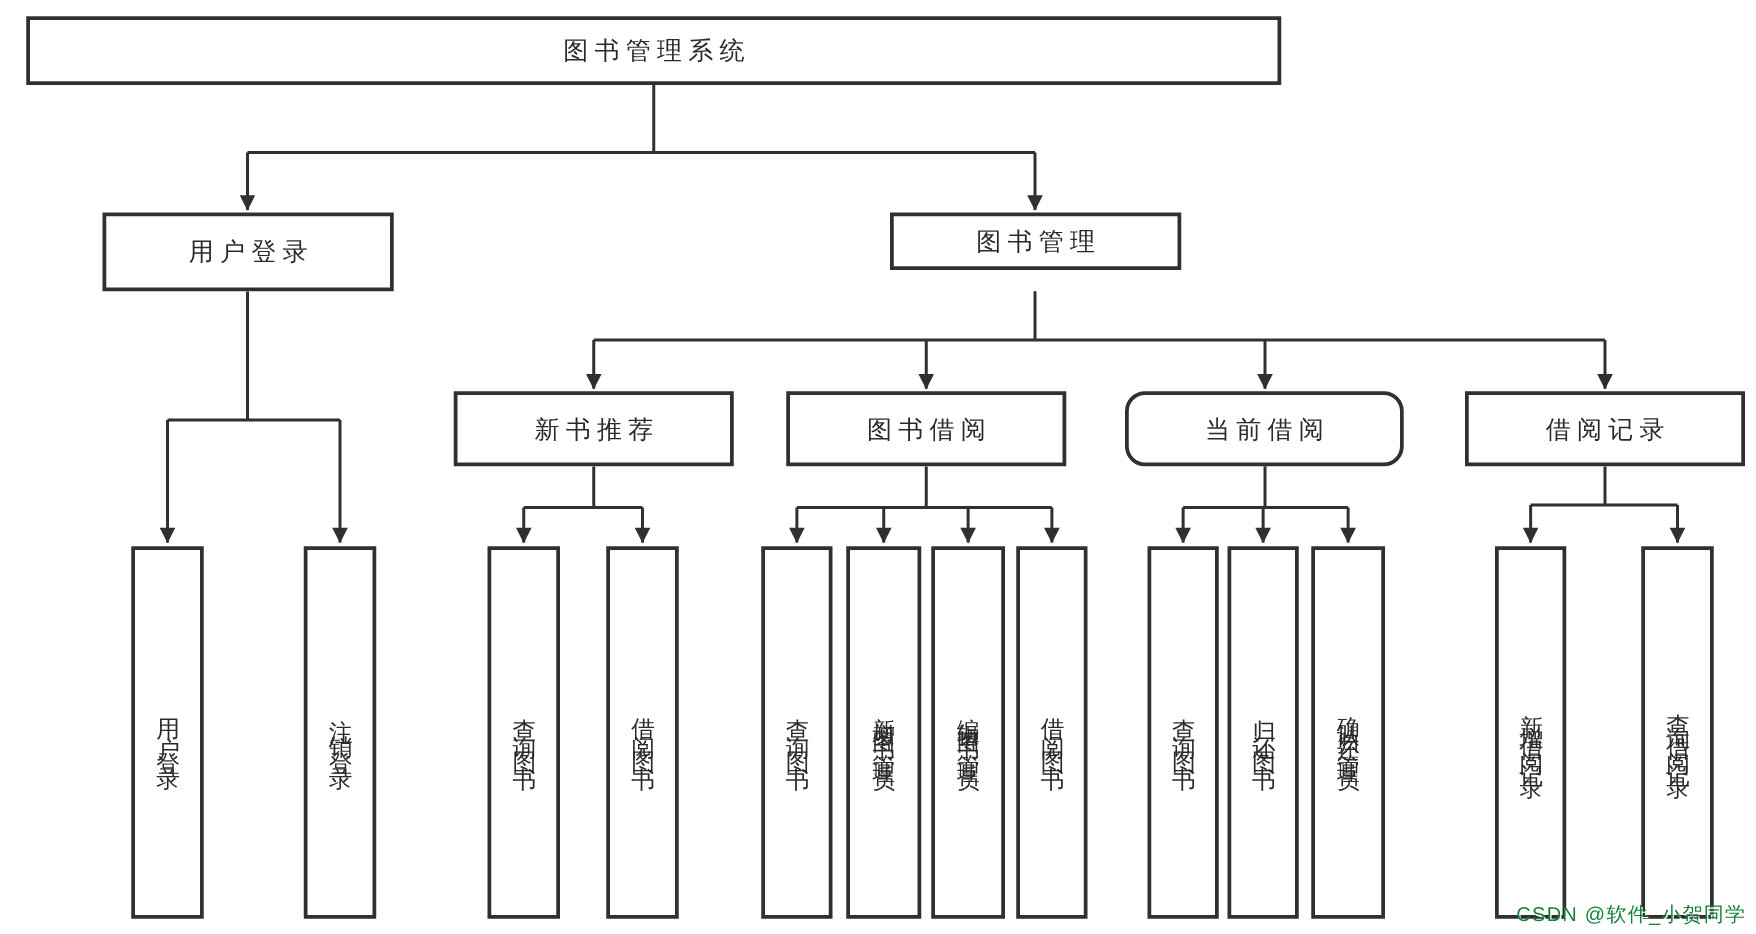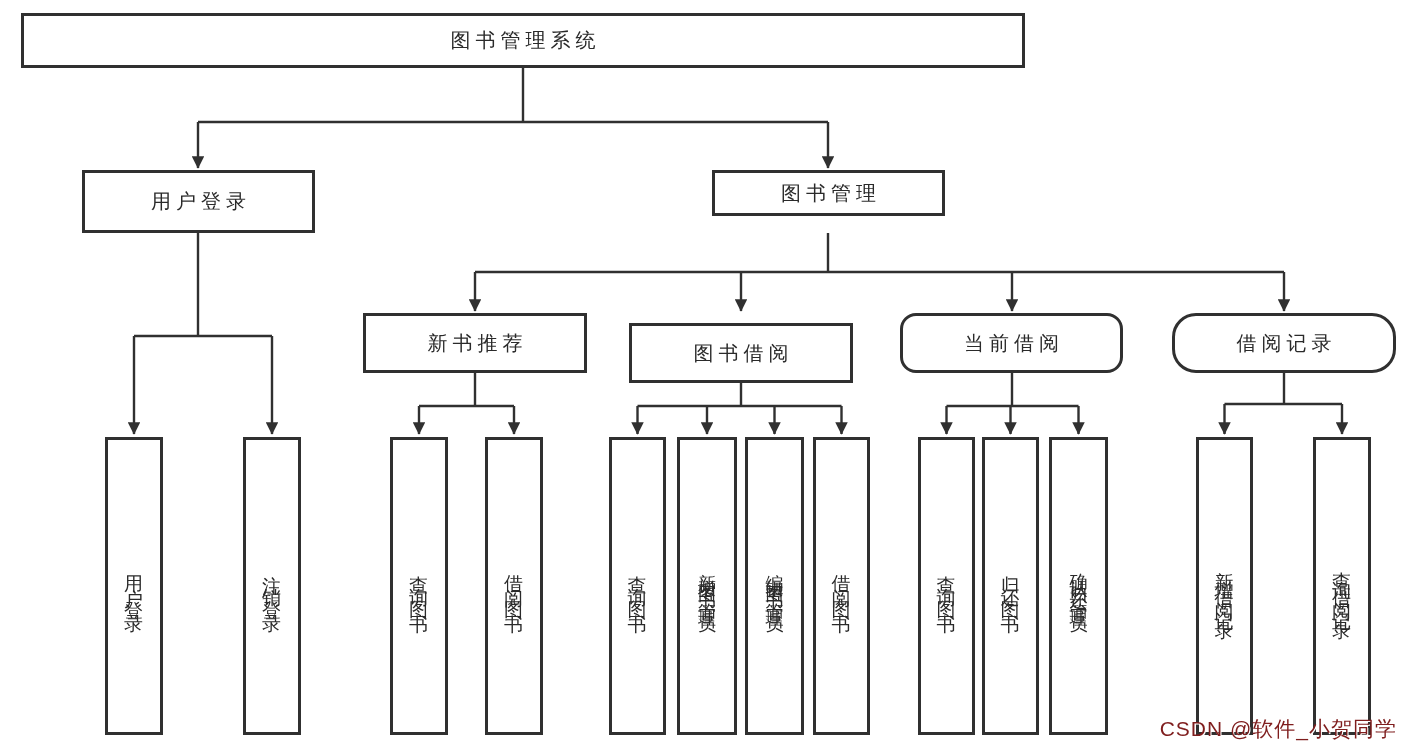--- a/index.html
+++ b/index.html
@@ -35,22 +35,22 @@
     color: #2a2a2a;
     line-height: 1;
   }
   .vt-loose { letter-spacing: 13px; }
   .vt-mid   { letter-spacing: 10px; }
   .vt-tight { letter-spacing: 6px; font-size: 18px; }
   .watermark {
     position: absolute;
     right: 8px;
     bottom: 4px;
-    font-size: 21px;
-    color: #7f1d1d;
+    font-size: 16px;
+    color: #15803d;
     letter-spacing: 1px;
     text-shadow: 1px 1px 0 #ffffff;
     white-space: nowrap;
   }
 </style>
 </head>
 <body>
 
 <div class="stage">
 
@@ -111,27 +111,27 @@
   <div class="box" style="left:82px; top:170px; width:233px; height:63px;">
     <span class="hlabel">用户登录</span>
   </div>
   <div class="box" style="left:712px; top:170px; width:233px; height:46px;">
     <span class="hlabel">图书管理</span>
   </div>
 
   <div class="box" style="left:363px; top:313px; width:224px; height:60px;">
     <span class="hlabel">新书推荐</span>
   </div>
-  <div class="box" style="left:629px; top:313px; width:224px; height:60px;margin-top:10px;">
+  <div class="box" style="left:629px; top:313px; width:224px; height:60px;">
     <span class="hlabel">图书借阅</span>
   </div>
   <div class="box" style="left:900px; top:313px; width:223px; height:60px;border-radius:16px;">
     <span class="hlabel">当前借阅</span>
   </div>
-  <div class="box" style="left:1172px; top:313px; width:224px; height:60px;border-radius:24px;">
+  <div class="box" style="left:1172px; top:313px; width:224px; height:60px;">
     <span class="hlabel">借阅记录</span>
   </div>
 
   <div class="box" style="left:105px; top:437px; width:58px; height:298px;">
     <span class="vt vt-loose">用户登录</span>
   </div>
   <div class="box" style="left:243px; top:437px; width:58px; height:298px;">
     <span class="vt vt-loose">注销登录</span>
   </div>
 

